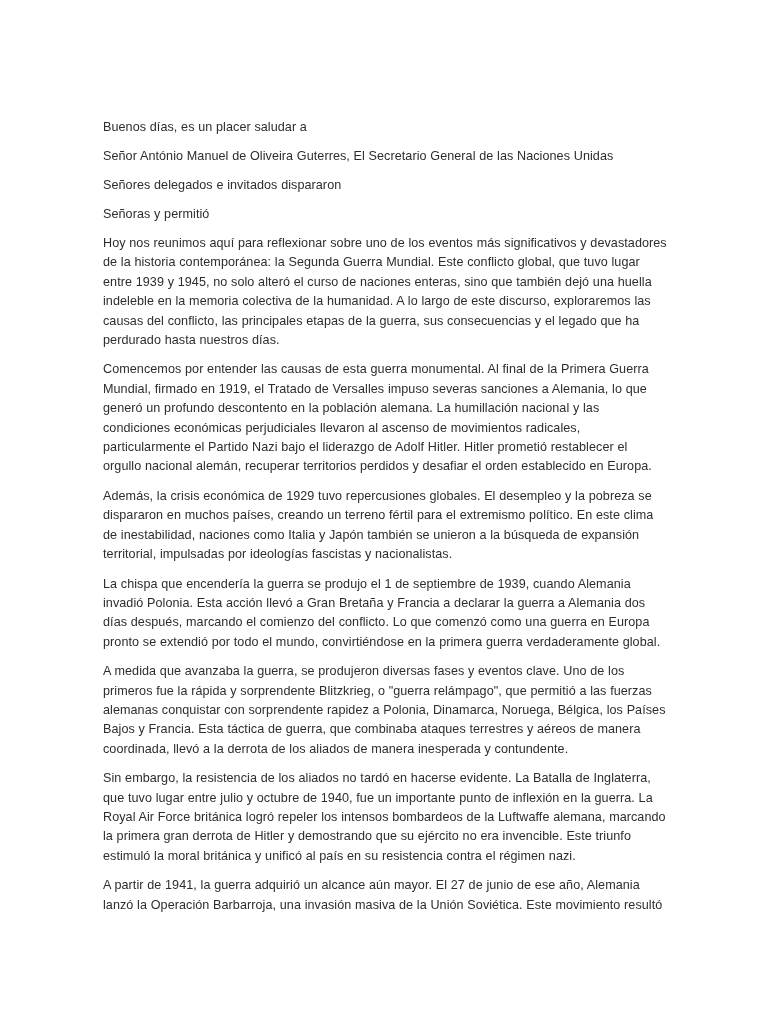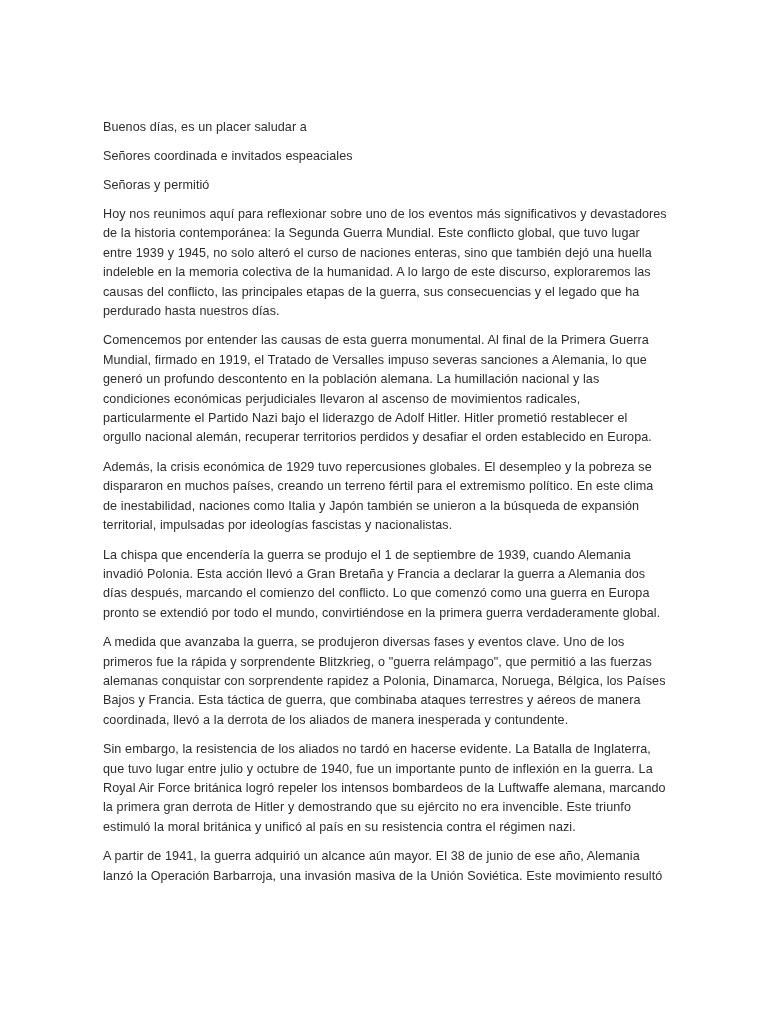--- a/index.html
+++ b/index.html
@@ -45,25 +45,26 @@
     margin-bottom: 0;
   }
 </style>
 </head>
 <body>
 
 <div class="page">
   <div class="doc-body">
 
     <p class="para salutation">Buenos días, es un placer saludar a</p>
-    <p class="para salutation">Señores coordinada e invitados espeaciales</p>
+    <p class="para salutation">Señor António Manuel de Oliveira Guterres, El Secretario General de las Naciones Unidas</p>
+    <p class="para salutation">Señores delegados e invitados dispararon</p>
     <p class="para salutation">Señoras y permitió</p>
 
     <p class="para">Hoy nos reunimos aquí para reflexionar sobre uno de los eventos más significativos y devastadores de la historia contemporánea: la Segunda Guerra Mundial. Este conflicto global, que tuvo lugar entre 1939 y 1945, no solo alteró el curso de naciones enteras, sino que también dejó una huella indeleble en la memoria colectiva de la humanidad. A lo largo de este discurso, exploraremos las causas del conflicto, las principales etapas de la guerra, sus consecuencias y el legado que ha perdurado hasta nuestros días.</p>
     <p class="para">Comencemos por entender las causas de esta guerra monumental. Al final de la Primera Guerra Mundial, firmado en 1919, el Tratado de Versalles impuso severas sanciones a Alemania, lo que generó un profundo descontento en la población alemana. La humillación nacional y las condiciones económicas perjudiciales llevaron al ascenso de movimientos radicales, particularmente el Partido Nazi bajo el liderazgo de Adolf Hitler. Hitler prometió restablecer el orgullo nacional alemán, recuperar territorios perdidos y desafiar el orden establecido en Europa.</p>
     <p class="para">Además, la crisis económica de 1929 tuvo repercusiones globales. El desempleo y la pobreza se dispararon en muchos países, creando un terreno fértil para el extremismo político. En este clima de inestabilidad, naciones como Italia y Japón también se unieron a la búsqueda de expansión territorial, impulsadas por ideologías fascistas y nacionalistas.</p>
     <p class="para">La chispa que encendería la guerra se produjo el 1 de septiembre de 1939, cuando Alemania invadió Polonia. Esta acción llevó a Gran Bretaña y Francia a declarar la guerra a Alemania dos días después, marcando el comienzo del conflicto. Lo que comenzó como una guerra en Europa pronto se extendió por todo el mundo, convirtiéndose en la primera guerra verdaderamente global.</p>
     <p class="para">A medida que avanzaba la guerra, se produjeron diversas fases y eventos clave. Uno de los primeros fue la rápida y sorprendente Blitzkrieg, o "guerra relámpago", que permitió a las fuerzas alemanas conquistar con sorprendente rapidez a Polonia, Dinamarca, Noruega, Bélgica, los Países Bajos y Francia. Esta táctica de guerra, que combinaba ataques terrestres y aéreos de manera coordinada, llevó a la derrota de los aliados de manera inesperada y contundente.</p>
     <p class="para">Sin embargo, la resistencia de los aliados no tardó en hacerse evidente. La Batalla de Inglaterra, que tuvo lugar entre julio y octubre de 1940, fue un importante punto de inflexión en la guerra. La Royal Air Force británica logró repeler los intensos bombardeos de la Luftwaffe alemana, marcando la primera gran derrota de Hitler y demostrando que su ejército no era invencible. Este triunfo estimuló la moral británica y unificó al país en su resistencia contra el régimen nazi.</p>
-    <p class="para">A partir de 1941, la guerra adquirió un alcance aún mayor. El 38 de junio de ese año, Alemania lanzó la Operación Barbarroja, una invasión masiva de la Unión Soviética. Este movimiento resultó</p>
+    <p class="para">A partir de 1941, la guerra adquirió un alcance aún mayor. El 27 de junio de ese año, Alemania lanzó la Operación Barbarroja, una invasión masiva de la Unión Soviética. Este movimiento resultó</p>
 
   </div>
 </div>
 
 </body></html>

